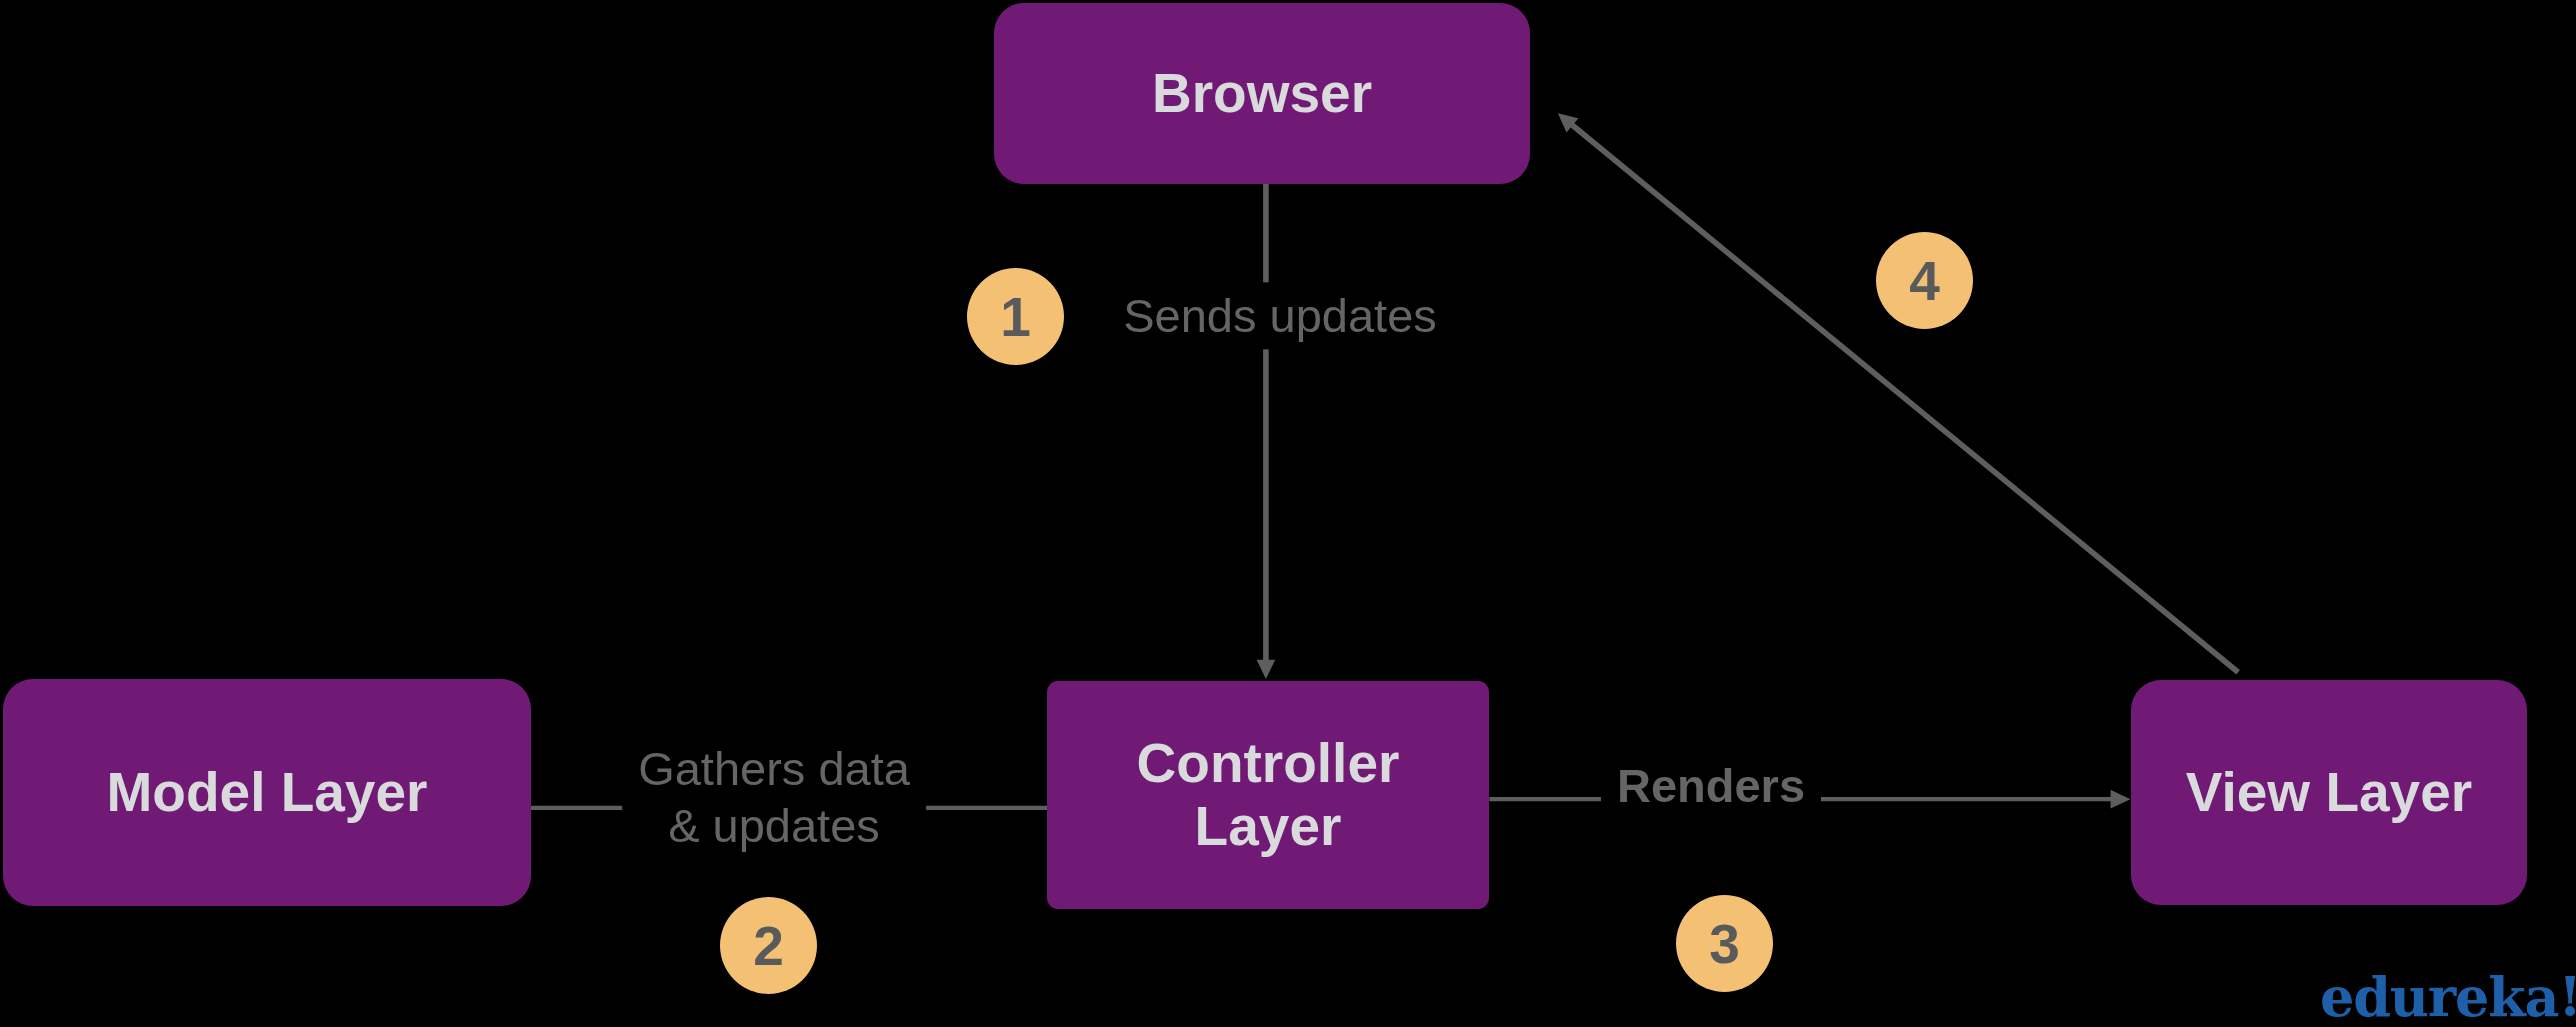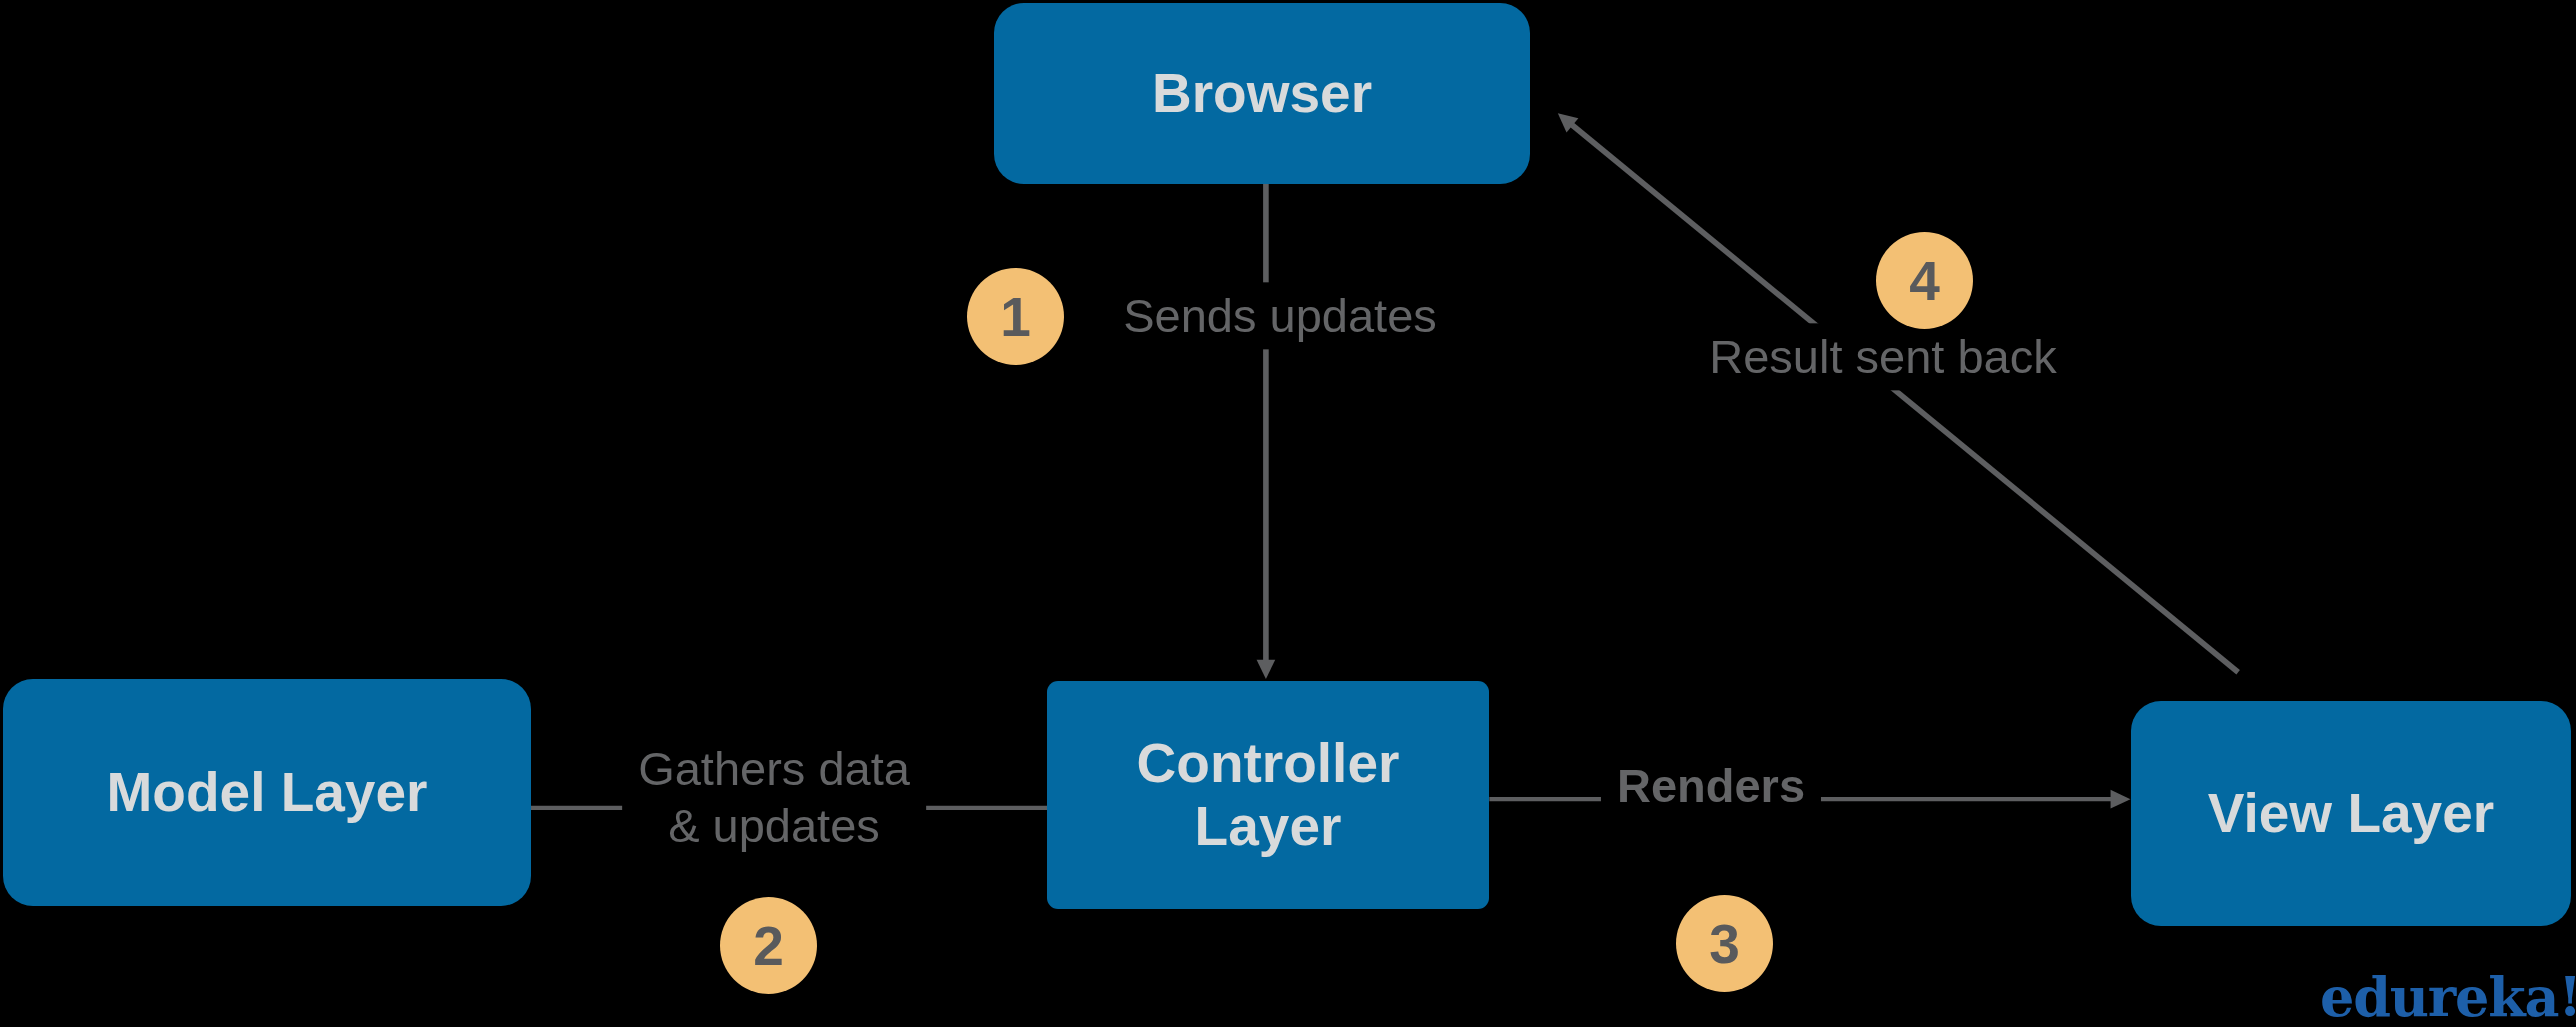--- a/index.html
+++ b/index.html
@@ -18,35 +18,35 @@
     background: #000000;
   }
   svg.connectors {
     position: absolute;
     left: 0; top: 0;
     width: 2576px;
     height: 1027px;
   }
   .node {
     position: absolute;
-    background: #0369a1;
+    background: #701a75;
     border-radius: 30px;
     color: #d8dadb;
     font-weight: bold;
     font-size: 55px;
     display: flex;
     align-items: center;
     justify-content: center;
     text-align: center;
     line-height: 1.15;
   }
   .node-browser    { left: 994px; top: 3.1px;    width: 536px; height: 181px; }
   .node-model      { left: 3px;    top: 679px; width: 528px; height: 227px; }
   .node-controller { left: 1047px; top: 681px; width: 442px; height: 228px; border-radius: 11px; }
-  .node-view       { left: 2131px; top: 701px; width: 440px; height: 225px; }
+  .node-view       { left: 2131px; top: 680px; width: 396px; height: 225px; }
   .node-controller .node-label { max-width: 299px; }
 
   .edge-label {
     position: absolute;
     transform: translate(-50%, -50%);
     background: #000000;
     color: #646567;
     font-size: 47px;
     line-height: 1.22;
     padding: 5px 16px;
@@ -117,21 +117,20 @@
     <span class="node-label">Controller Layer</span>
   </div>
   <div class="node node-view">
     <span class="node-label">View Layer</span>
   </div>
 
   <div class="edge-label label-sends">Sends updates</div>
   <div class="edge-label label-gathers">Gathers data
 &amp; updates</div>
   <div class="edge-label label-renders">Renders</div>
-  <div class="edge-label label-result">Result sent back</div>
 
   <div class="step-badge badge-1">1</div>
   <div class="step-badge badge-2">2</div>
   <div class="step-badge badge-3">3</div>
   <div class="step-badge badge-4">4</div>
 
   <div class="logo">edureka!</div>
 
 </div>
 

